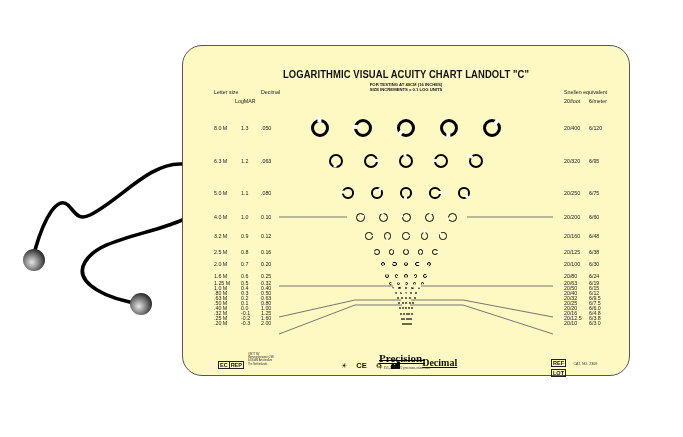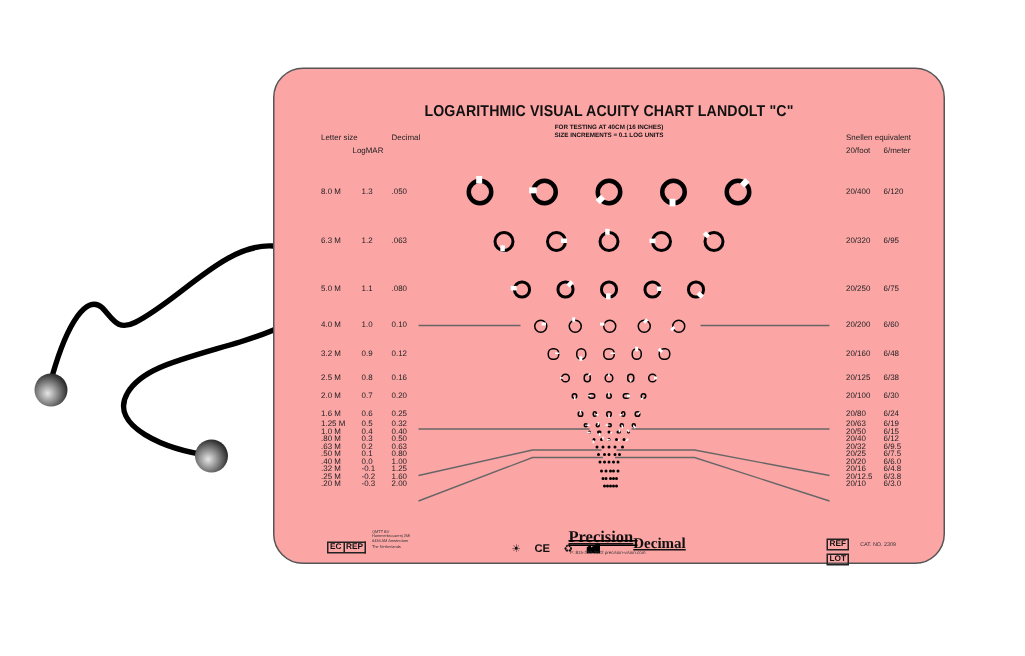--- a/index.html
+++ b/index.html
@@ -1,19 +1,19 @@
 <!DOCTYPE html>
 <html><head>
 <meta charset="utf-8">
 <style>
   html, body { margin: 0; padding: 0; background: #ffffff; }
   body { width: 683px; height: 437px; position: relative; overflow: hidden; font-family: "Liberation Sans", sans-serif; color: #111; }
   .card {
     position: absolute; left: 182px; top: 45px; width: 448px; height: 331px;
-    border: 1.4px solid #555; border-radius: 20px; background: #fca5a5; box-sizing: border-box;
+    border: 1.4px solid #555; border-radius: 20px; background: #fef9c3; box-sizing: border-box;
   }
   .abs { position: absolute; }
   .title { left: 0; width: 100%; top: 22px; text-align: center; font-weight: bold; font-size: 10.5px; letter-spacing: 0.1px; font-family: "Liberation Sans", sans-serif; transform: scaleX(0.9); }
   .subtitle { left: 0; width: 100%; text-align: center; font-weight: bold; font-size: 4.2px; line-height: 5px; }
   .hdr { font-size: 5.3px; color: #222; white-space: nowrap; }
   .cell { font-size: 5.3px; color: #222; white-space: nowrap; line-height: 6px; }
   .ring { position: absolute; border-radius: 50%; box-sizing: border-box; border-style: solid; border-color: #000; }
   .gap { position: absolute; background: #fff; }
   .boxlabel { border: 0.8px solid #222; font-size: 5.5px; font-weight: bold; padding: 0 1px; line-height: 6px; display: inline-block; }
   .tiny { font-size: 2.6px; line-height: 3.2px; color: #333; }

